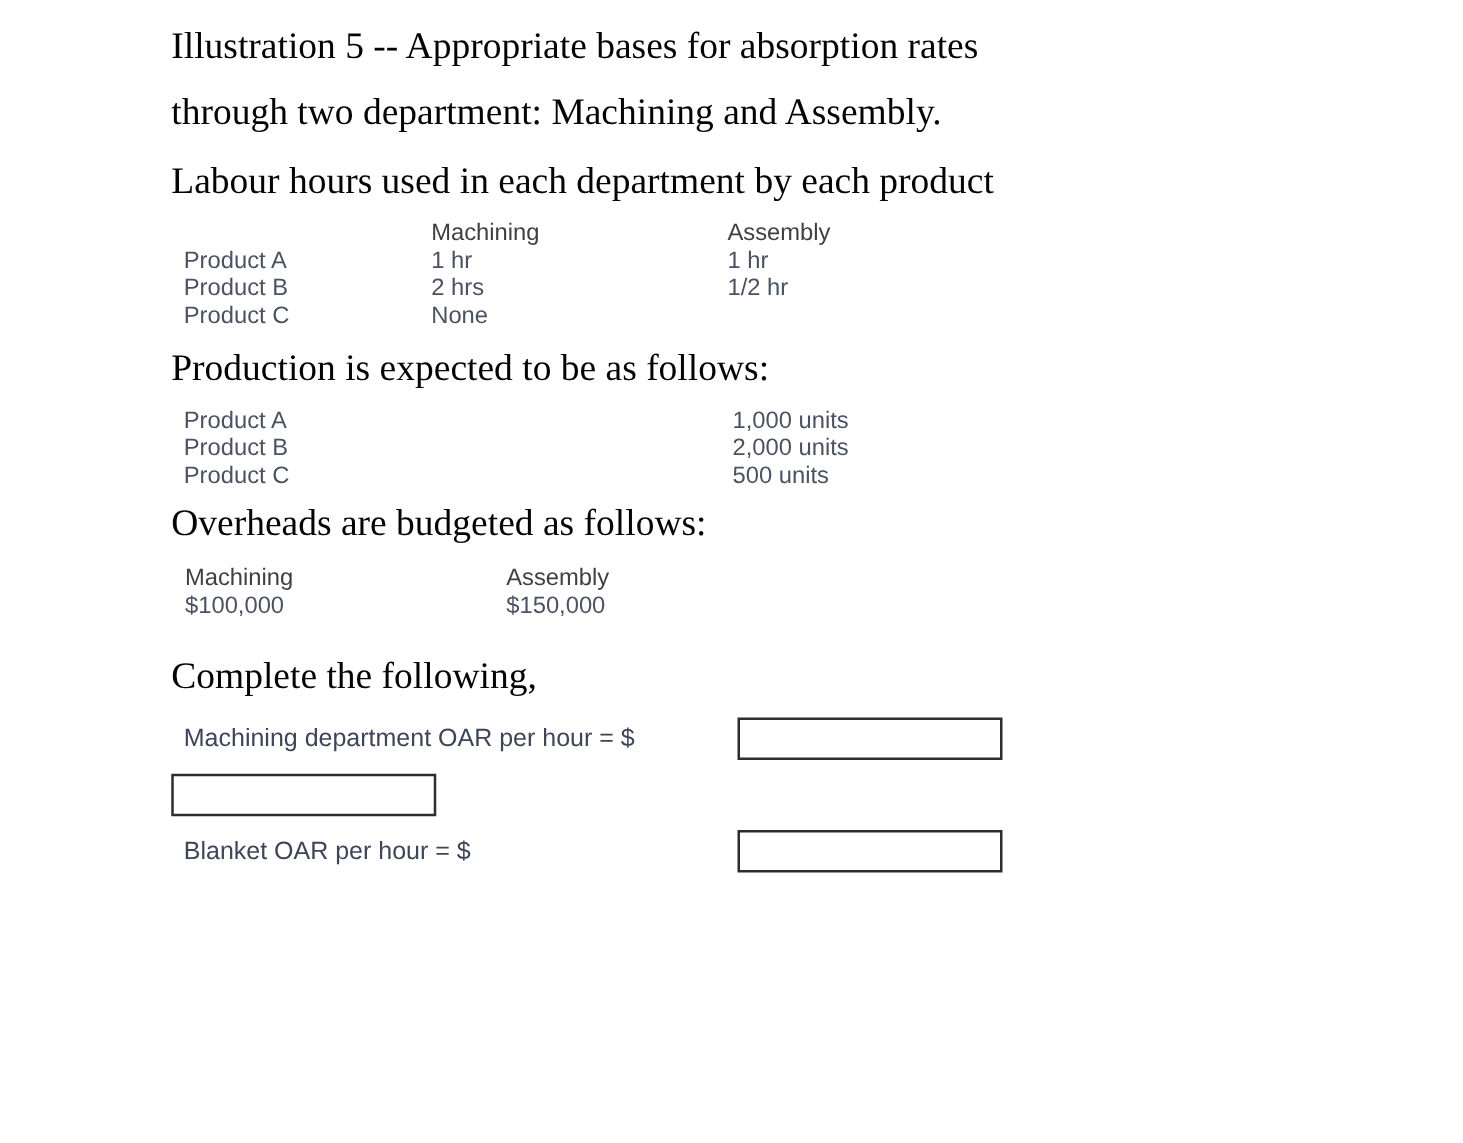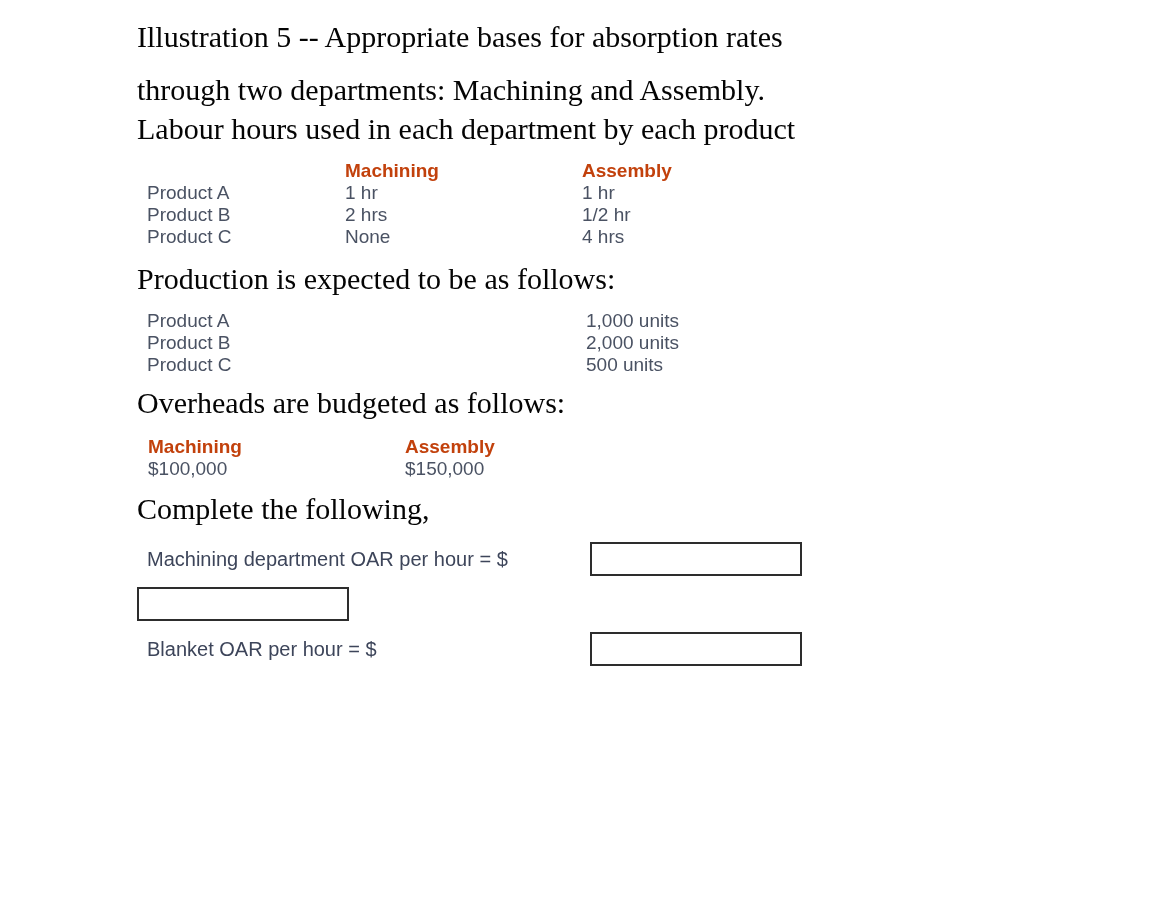--- a/index.html
+++ b/index.html
@@ -19,29 +19,29 @@
     font-size: 30px;
     color: #040404;
     line-height: 38px;
   }
   .title { line-height: 38px; }
   .intro { margin-top: 14px; line-height: 40px; }
   .intro .justify-line {
     text-align: justify;
     text-align-last: justify;
   }
-  .heading-labour     { margin-top: 0; }
+  .heading-labour     { margin-top: 16px; }
   .heading-production { margin-top: 12px; }
   .heading-overheads  { margin-top: 8px;  }
-  .heading-complete   { margin-top: 10px; }
+  .heading-complete   { margin-top: 26px; }
   
   .sans-th {
-    font-weight: bold;
+    font-weight: normal;
     font-size: 19px;
-    color: #c2410c;
+    color: #404040;
   }
   .sans-td {
     font-size: 19px;
     color: #4a5263;
   }
   .labour-table { margin-top: 12px; padding-left: 10px; }
   .labour-grid {
     display: grid;
     grid-template-columns: 198px 237px 1fr;
   }
@@ -87,21 +87,21 @@
   .answer-box.tall-box { height: 57px; }
 </style>
 </head>
 <body>
 
 <div class="page">
 
   <div class="serif title">Illustration 5 -- Appropriate bases for absorption rates</div>
 
   <div class="serif intro">
-    <div>through two departments: Machining and Assembly.</div>
+    <div>through two department: Machining and Assembly.</div>
   </div>
 
   <div class="serif heading-labour">Labour hours used in each department by each product</div>
 
   <div class="labour-table">
     <div class="labour-grid hrow">
       <div class="sans-th"></div>
       <div class="sans-th">Machining</div>
       <div class="sans-th">Assembly</div>
     </div>
@@ -111,21 +111,20 @@
       <div class="sans-td">1 hr</div>
     </div>
     <div class="labour-grid trow">
       <div class="sans-td">Product B</div>
       <div class="sans-td">2 hrs</div>
       <div class="sans-td">1/2 hr</div>
     </div>
     <div class="labour-grid trow">
       <div class="sans-td">Product C</div>
       <div class="sans-td">None</div>
-      <div class="sans-td">4 hrs</div>
     </div>
   </div>
 
   <div class="serif heading-production">Production is expected to be as follows:</div>
 
   <div class="production-table">
     <div class="production-grid trow">
       <div class="sans-td">Product A</div>
       <div class="sans-td">1,000 units</div>
     </div>

